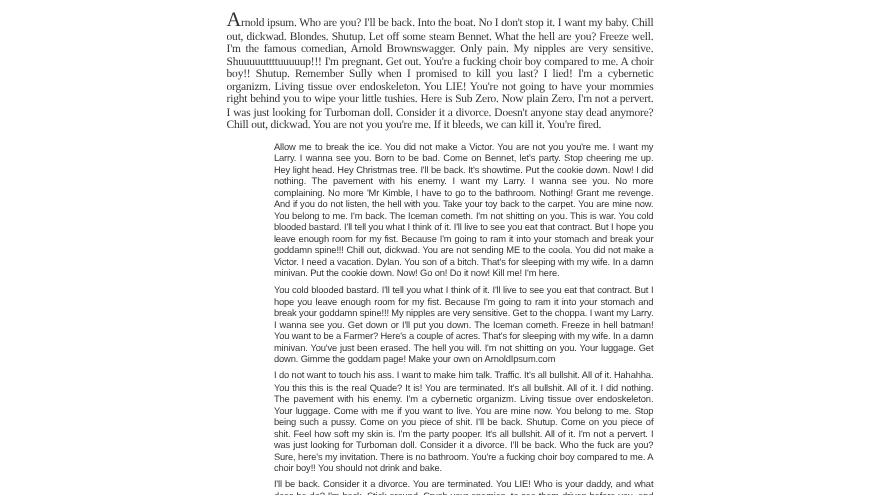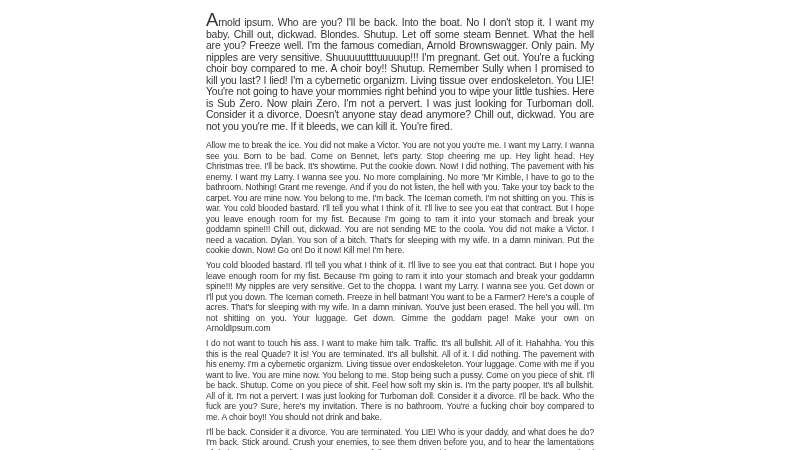--- a/index.html
+++ b/index.html
@@ -15,30 +15,32 @@
     width: 388px;
     margin: 0 auto;
     padding-top: 14px;
   }
   p { margin: 0; text-align: justify; }
   .lead {
     font-size: 10.4px;
     line-height: 11.5px;
     letter-spacing: -0.18px;
     margin-bottom: 8px;
+    font-family: Liberation Serif, serif;
   }
   .dropcap {
     font-size: 18.5px;
     line-height: 11.5px;
   }
   .body-para {
     font-size: 8.5px;
     line-height: 10.5px;
     letter-spacing: -0.12px;
     margin-bottom: 4.5px;
+    margin-left: 43px;
   }
 </style>
 </head>
 <body>
 
 <div class="page">
   <p class="lead"><span class="dropcap">A</span><span>rnold ipsum. Who are you? I'll be back. Into the boat. No I don't stop it. I want my baby. Chill out, dickwad. Blondes. Shutup. Let off some steam Bennet. What the hell are you? Freeze well. I'm the famous comedian, Arnold Brownswagger. Only pain. My nipples are very sensitive. Shuuuuuttttuuuuup!!! I'm pregnant. Get out. You're a fucking choir boy compared to me. A choir boy!! Shutup. Remember Sully when I promised to kill you last? I lied! I'm a cybernetic organizm. Living tissue over endoskeleton. You LIE! You're not going to have your mommies right behind you to wipe your little tushies. Here is Sub Zero. Now plain Zero. I'm not a pervert. I was just looking for Turboman doll. Consider it a divorce. Doesn't anyone stay dead anymore? Chill out, dickwad. You are not you you're me. If it bleeds, we can kill it. You're fired.</span></p>
   <p class="body-para">Allow me to break the ice. You did not make a Victor. You are not you you're me. I want my Larry. I wanna see you. Born to be bad. Come on Bennet, let's party. Stop cheering me up. Hey light head. Hey Christmas tree. I'll be back. It's showtime. Put the cookie down. Now! I did nothing. The pavement with his enemy. I want my Larry. I wanna see you. No more complaining. No more 'Mr Kimble, I have to go to the bathroom. Nothing! Grant me revenge. And if you do not listen, the hell with you. Take your toy back to the carpet. You are mine now. You belong to me. I'm back. The Iceman cometh. I'm not shitting on you. This is war. You cold blooded bastard. I'll tell you what I think of it. I'll live to see you eat that contract. But I hope you leave enough room for my fist. Because I'm going to ram it into your stomach and break your goddamn spine!!! Chill out, dickwad. You are not sending ME to the coola. You did not make a Victor. I need a vacation. Dylan. You son of a bitch. That's for sleeping with my wife. In a damn minivan. Put the cookie down. Now! Go on! Do it now! Kill me! I'm here.</p>
   <p class="body-para">You cold blooded bastard. I'll tell you what I think of it. I'll live to see you eat that contract. But I hope you leave enough room for my fist. Because I'm going to ram it into your stomach and break your goddamn spine!!! My nipples are very sensitive. Get to the choppa. I want my Larry. I wanna see you. Get down or I'll put you down. The Iceman cometh. Freeze in hell batman! You want to be a Farmer? Here's a couple of acres. That's for sleeping with my wife. In a damn minivan. You've just been erased. The hell you will. I'm not shitting on you. Your luggage. Get down. Gimme the goddam page! Make your own on ArnoldIpsum.com</p>
   <p class="body-para">I do not want to touch his ass. I want to make him talk. Traffic. It's all bullshit. All of it. Hahahha. You this this is the real Quade? It is! You are terminated. It's all bullshit. All of it. I did nothing. The pavement with his enemy. I'm a cybernetic organizm. Living tissue over endoskeleton. Your luggage. Come with me if you want to live. You are mine now. You belong to me. Stop being such a pussy. Come on you piece of shit. I'll be back. Shutup. Come on you piece of shit. Feel how soft my skin is. I'm the party pooper. It's all bullshit. All of it. I'm not a pervert. I was just looking for Turboman doll. Consider it a divorce. I'll be back. Who the fuck are you? Sure, here's my invitation. There is no bathroom. You're a fucking choir boy compared to me. A choir boy!! You should not drink and bake.</p>

